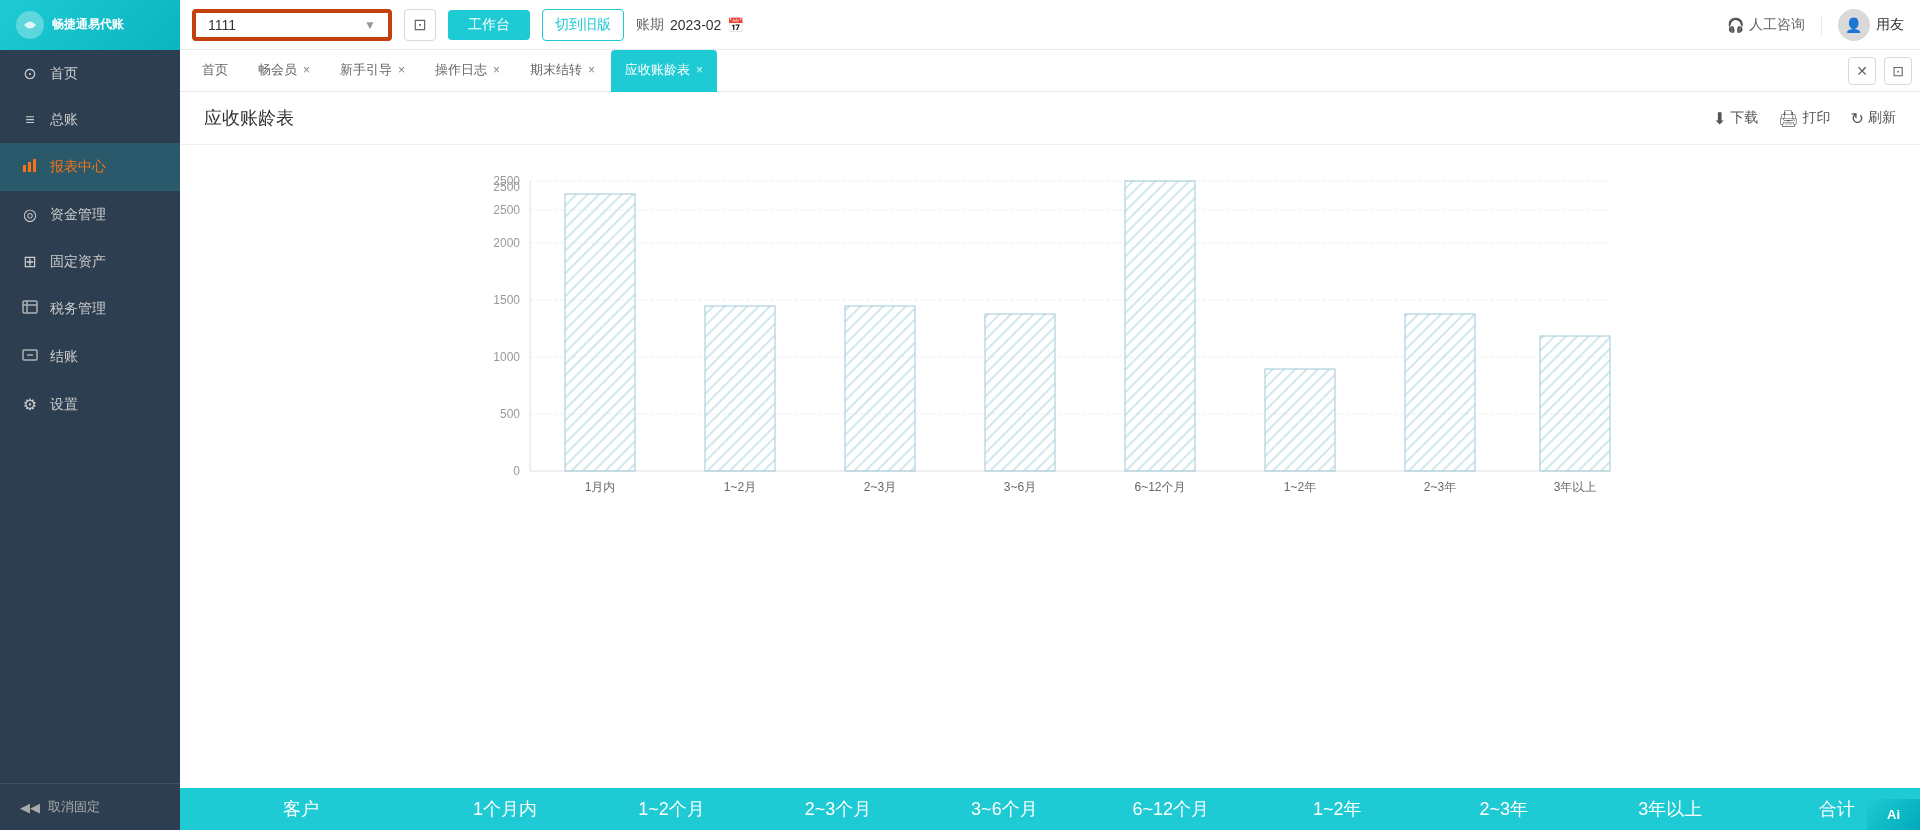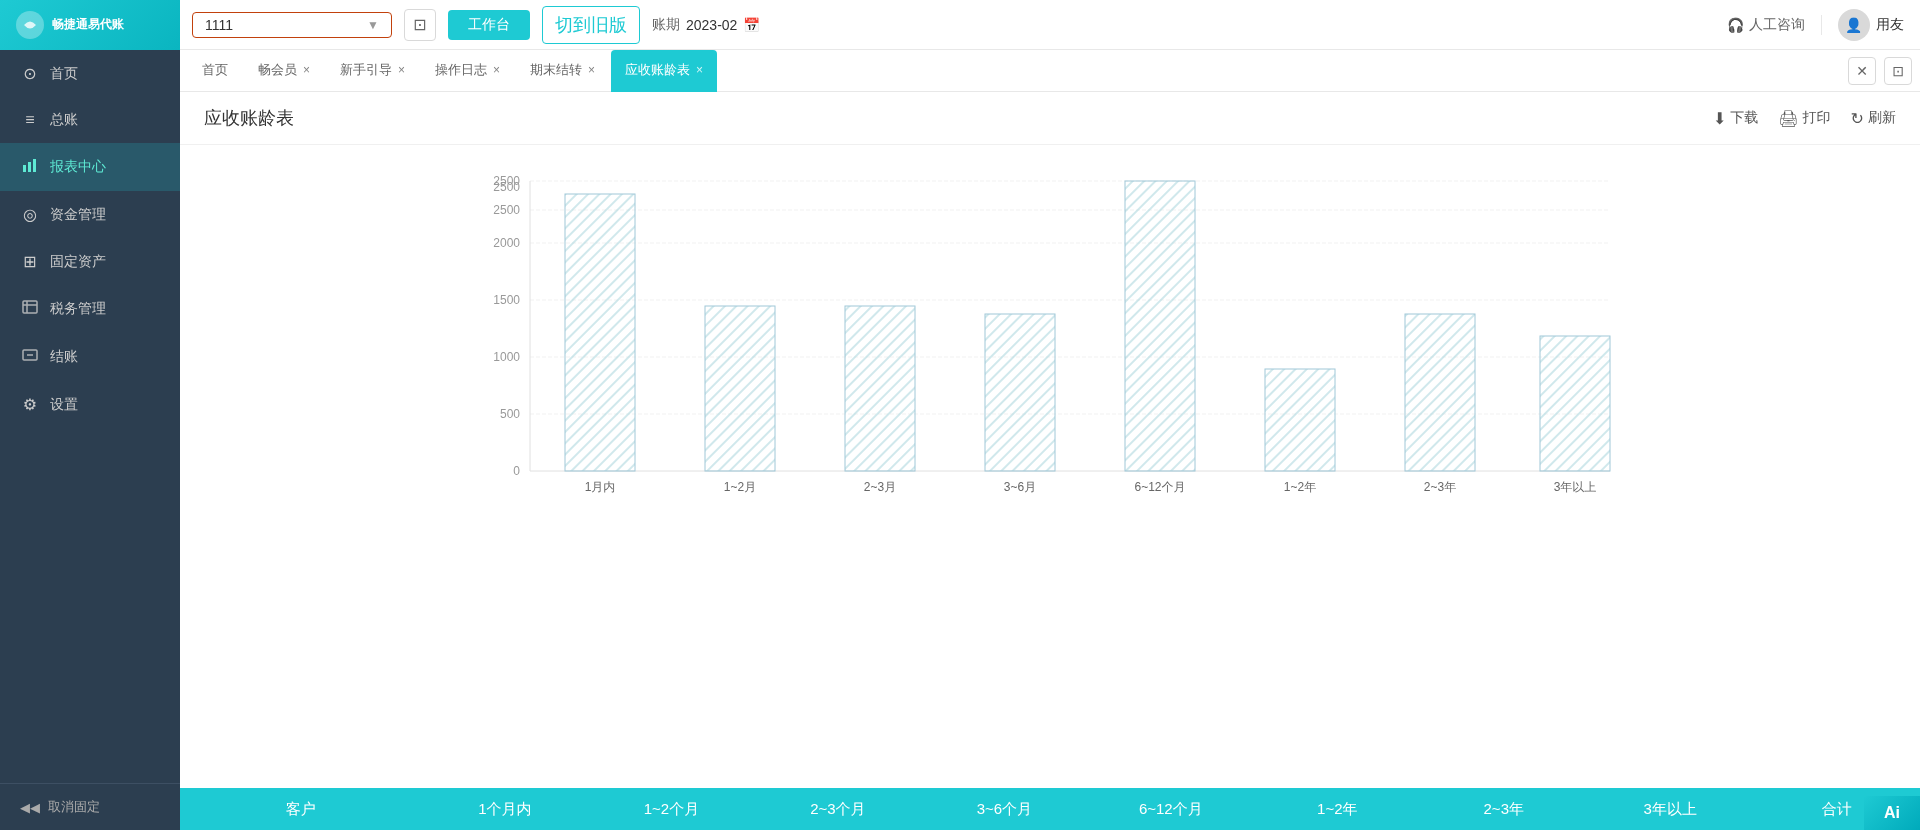--- a/index.html
+++ b/index.html
@@ -40,21 +40,21 @@
     }
     .logo-text {
       color: #fff;
       font-size: 12px;
       font-weight: bold;
     }
     .company-selector {
       display: flex;
       align-items: center;
       gap: 8px;
-      border: 1px solid #c2410c;
+      border: 4px solid #c2410c;
       border-radius: 4px;
       padding: 4px 12px;
       cursor: pointer;
       min-width: 200px;
       background: #fff;
     }
     .company-name { color: #333; flex: 1; }
     .dropdown-arrow { color: #999; font-size: 12px; }
     .copy-icon {
       width: 32px;
@@ -78,21 +78,21 @@
       font-size: 14px;
       font-family: Liberation Mono, monospace;
     }
     .switch-btn {
       border: 1px solid #1ecad3;
       color: #1ecad3;
       border-radius: 4px;
       padding: 6px 12px;
       cursor: pointer;
       background: #fff;
-      font-size: 18px;
+      font-size: 14px;
     }
     .period-area {
       display: flex;
       align-items: center;
       gap: 6px;
       color: #333;
       text-align: right;
     }
     .period-label { color: #666; }
     .calendar-icon { color: #1ecad3; cursor: pointer; }
@@ -154,21 +154,21 @@
     .sidebar-item {
       display: flex;
       align-items: center;
       gap: 10px;
       padding: 14px 20px;
       color: #ccc;
       cursor: pointer;
       transition: background 0.2s;
       font-size: 14px;
     }
-    .sidebar-item.active { background: rgba(30, 202, 211, 0.2); color: #5eead4; text-align: right; }
+    .sidebar-item.active { background: rgba(30, 202, 211, 0.2); color: #f97316; text-align: right; }
     .sidebar-item-icon { font-size: 16px; width: 20px; text-align: center; }
     .sidebar-bottom {
       padding: 14px 20px;
       color: #aaa;
       cursor: pointer;
       display: flex;
       align-items: center;
       gap: 8px;
       font-size: 13px;
       border-top: 1px solid #3d4f63;
@@ -279,24 +279,25 @@
       flex: 1;
       padding: 16px 24px;
       overflow: hidden;
     }
 
     
     .table-header {
       display: flex;
       background: #1ecad3;
       color: #fff;
-      font-size: 15px;
+      font-size: 18px;
       height: 42px;
       align-items: center;
       flex-shrink: 0;
+      justify-content: center;
     }
     .table-header-cell {
       flex: 1;
       text-align: center;
       padding: 0 8px;
     }
     .table-header-cell:first-child {
       flex: 1.5;
     }
 
@@ -307,21 +308,21 @@
     }
 
     
     .ai-badge {
       position: fixed;
       bottom: 0;
       right: 0;
       background: linear-gradient(135deg, #1ecad3, #0ab);
       color: #fff;
       padding: 8px 20px;
-      font-size: 16px;
+      font-size: 13px;
       font-weight: bold;
       border-radius: 4px 0 0 0;
     }
   </style>
 </head>
 <body>
 
 <div class="top-header">
   <div class="logo-area">
     <div class="logo-icon">

